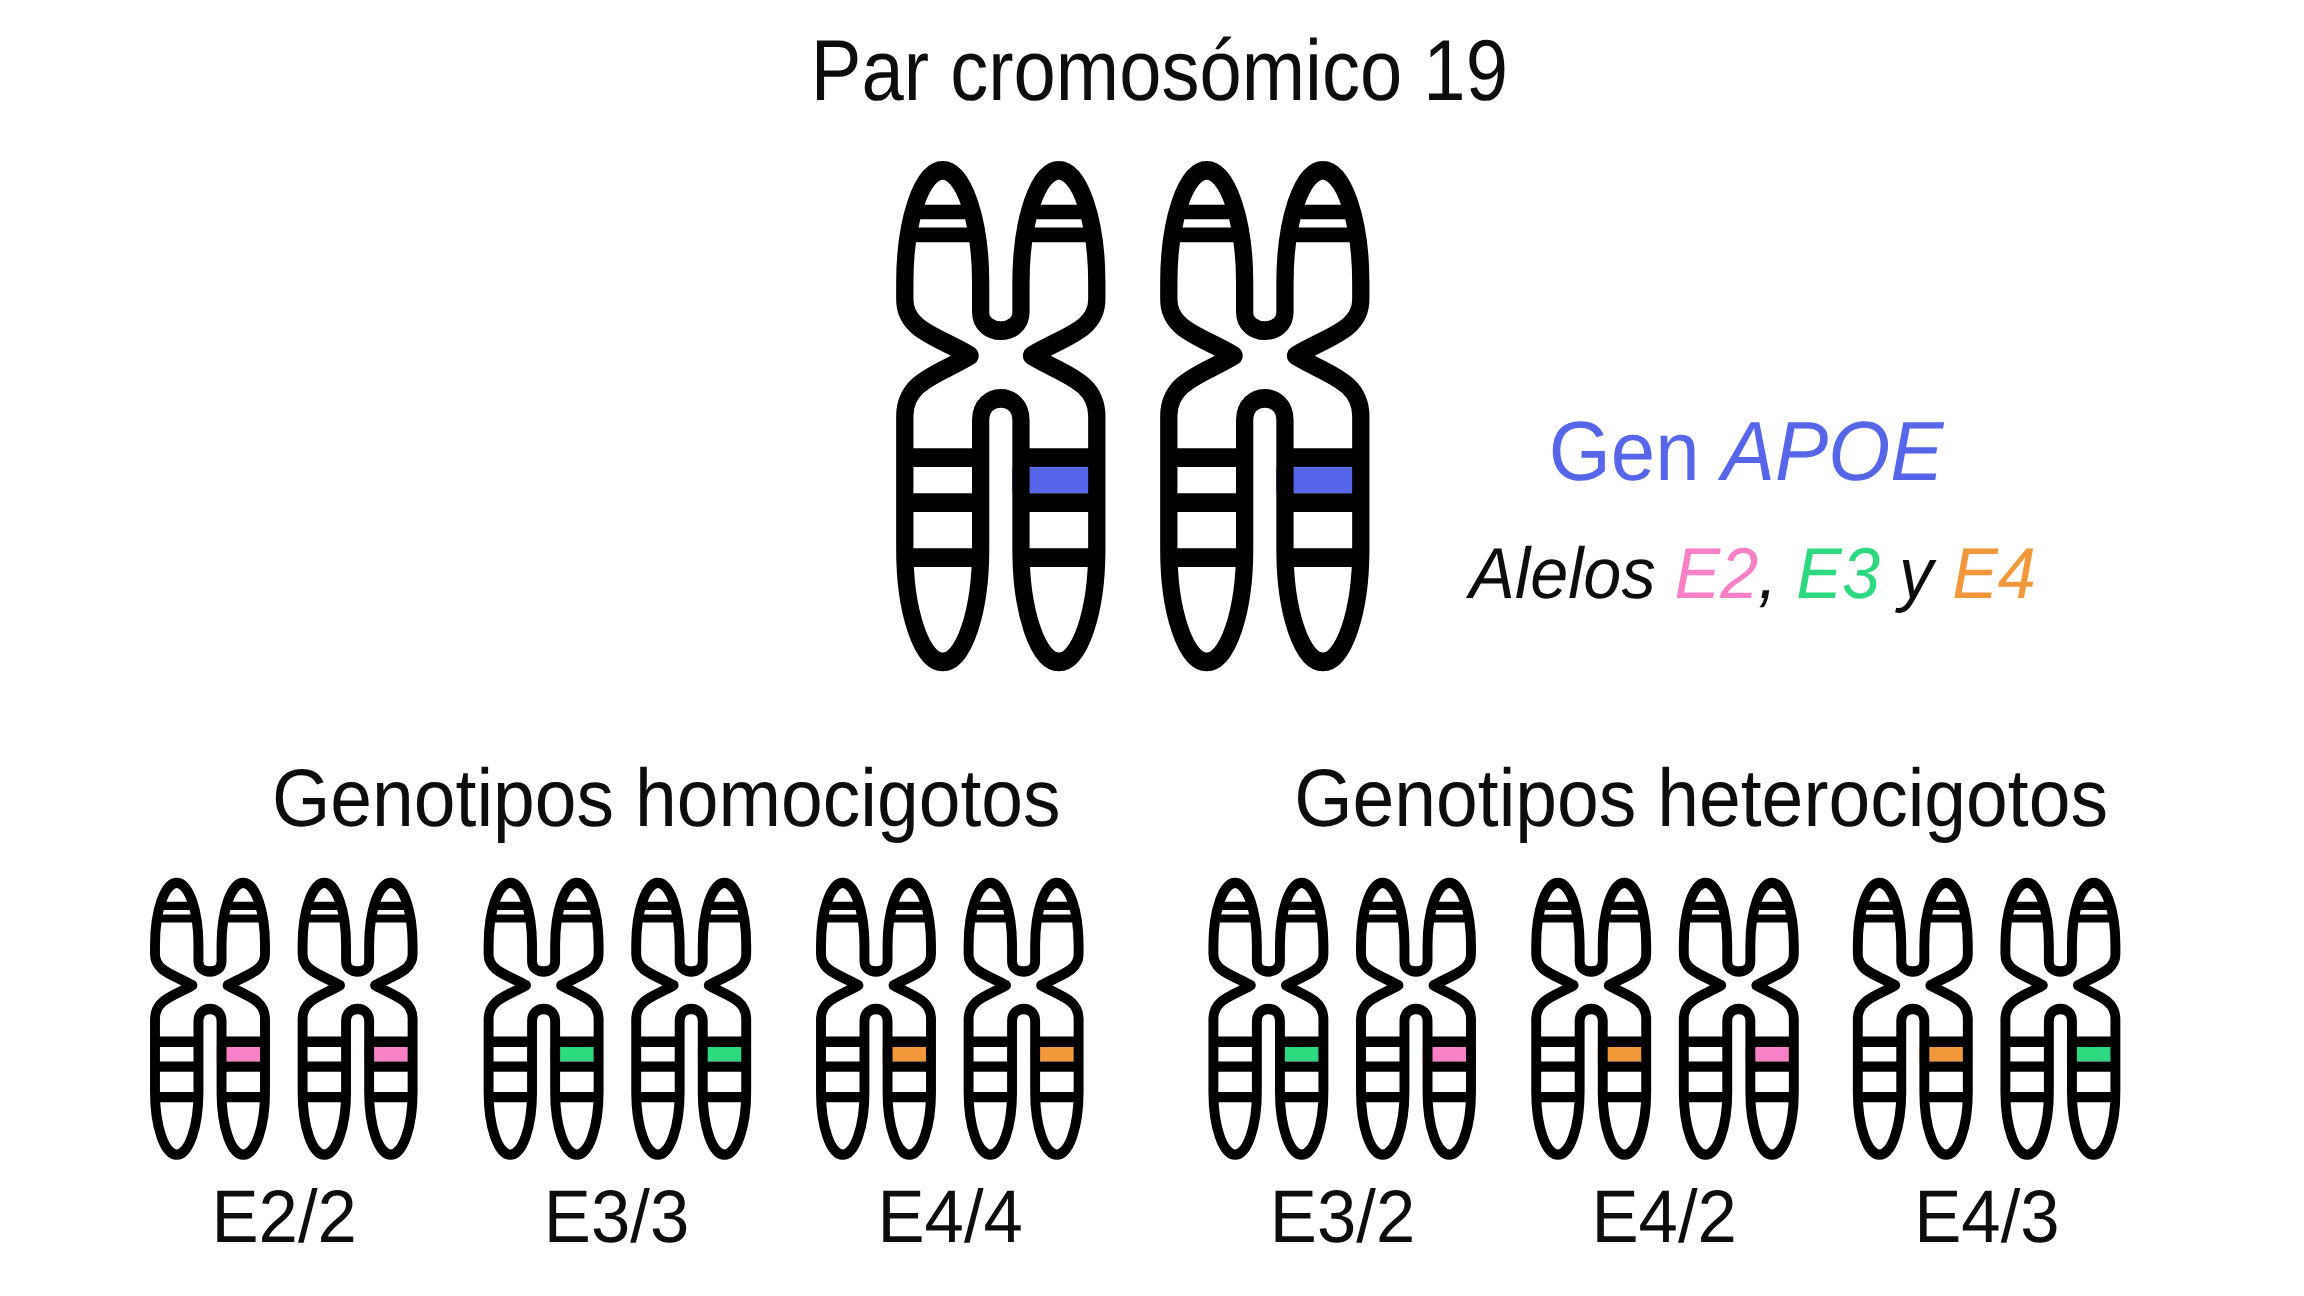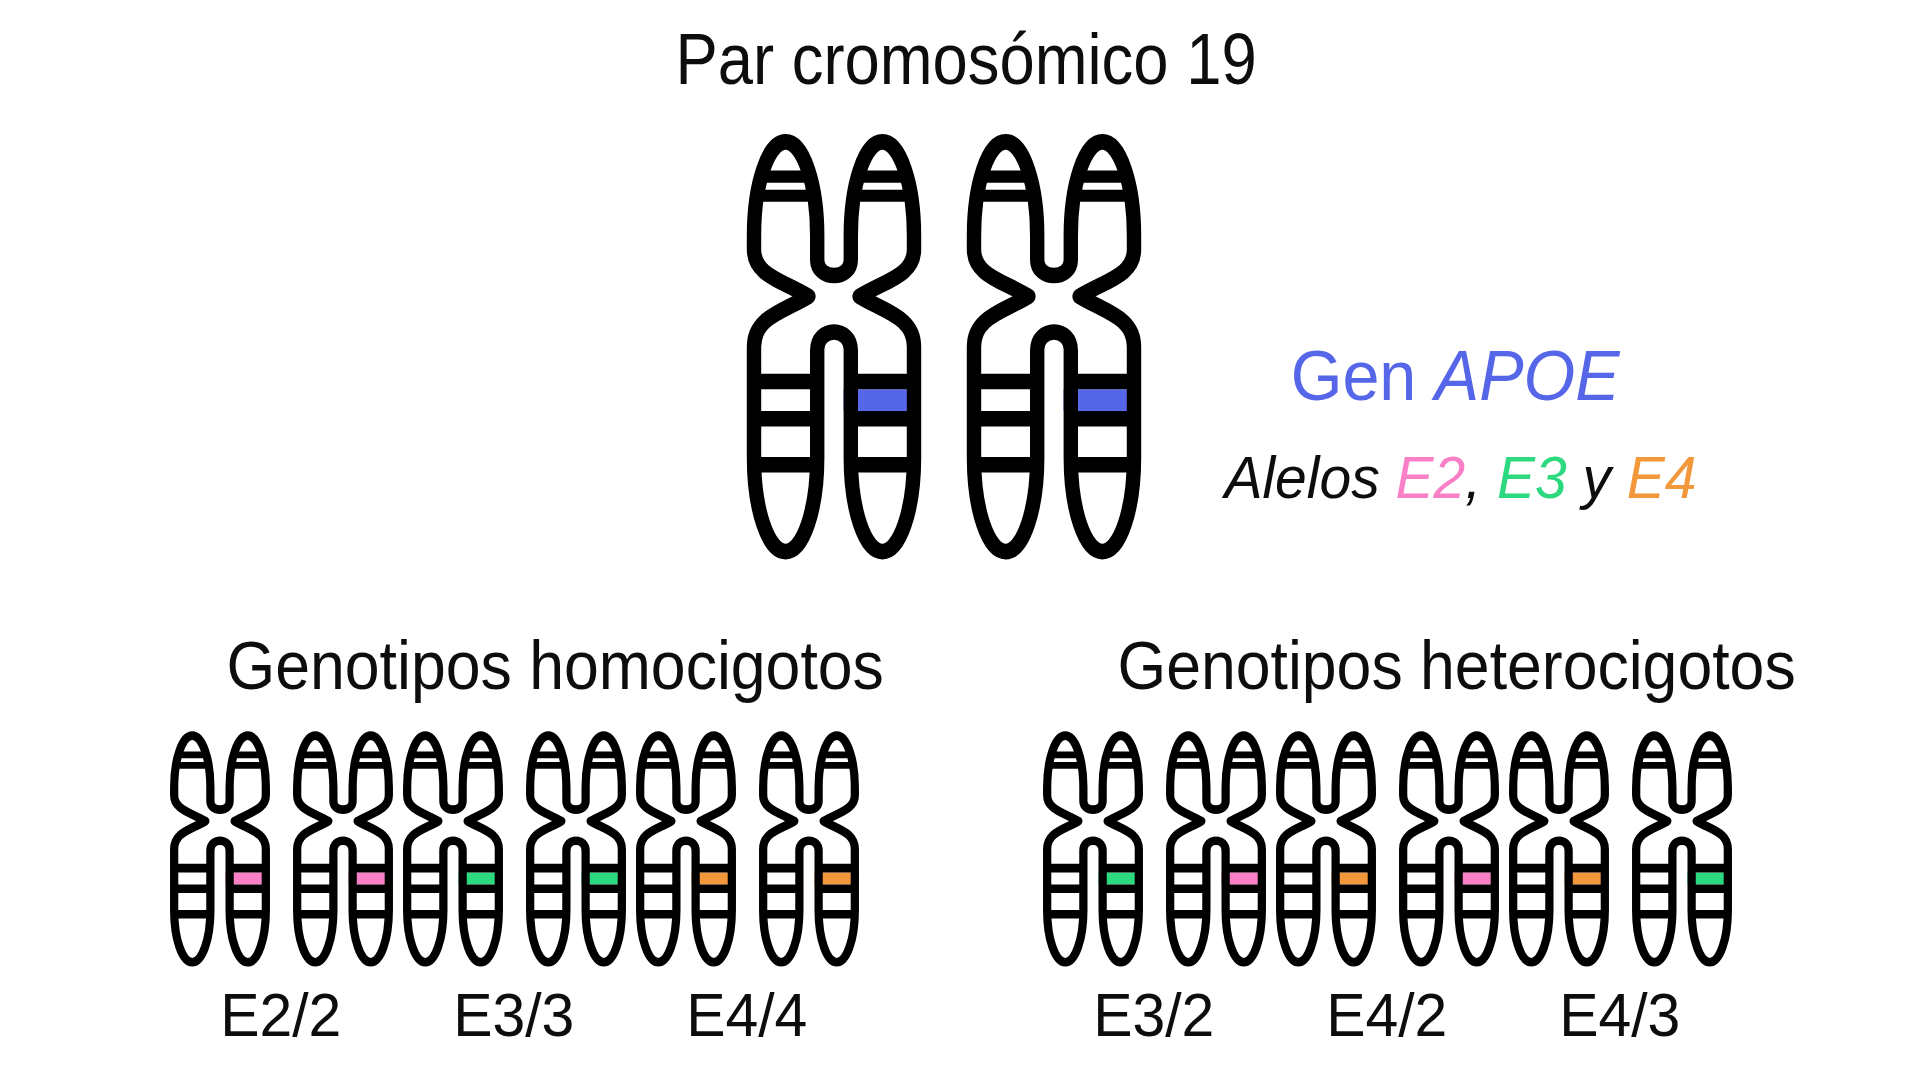--- a/index.html
+++ b/index.html
@@ -45,26 +45,26 @@
   .c-e3{color:var(--color-E3,#2dd97e);}
   .c-e4{color:var(--color-E4,#f2973a);}
 
   
   .section-heading{
     top:630px;width:800px;
     font-size:68px;line-height:1.05;
   }
   .section-heading .squeeze{transform:scaleX(0.92);}
   #heading-homo{left:112px;text-align:right;}
-  #heading-hetero{left:1057px;}
+  #heading-hetero{left:1018px;}
 
   
   .pairs-row{
     top:728px;
-    display:flex;justify-content:center;
+    display:flex;justify-content:space-between;
   }
   #pairs-homo{left:120px;width:788px;}
   #pairs-hetero{left:1002px;width:770px;}
 
   .genotype-pair{
     width:233px;
     display:flex;flex-direction:column;align-items:center;
   }
   .pair-chromos{
     width:233px;height:240px;

